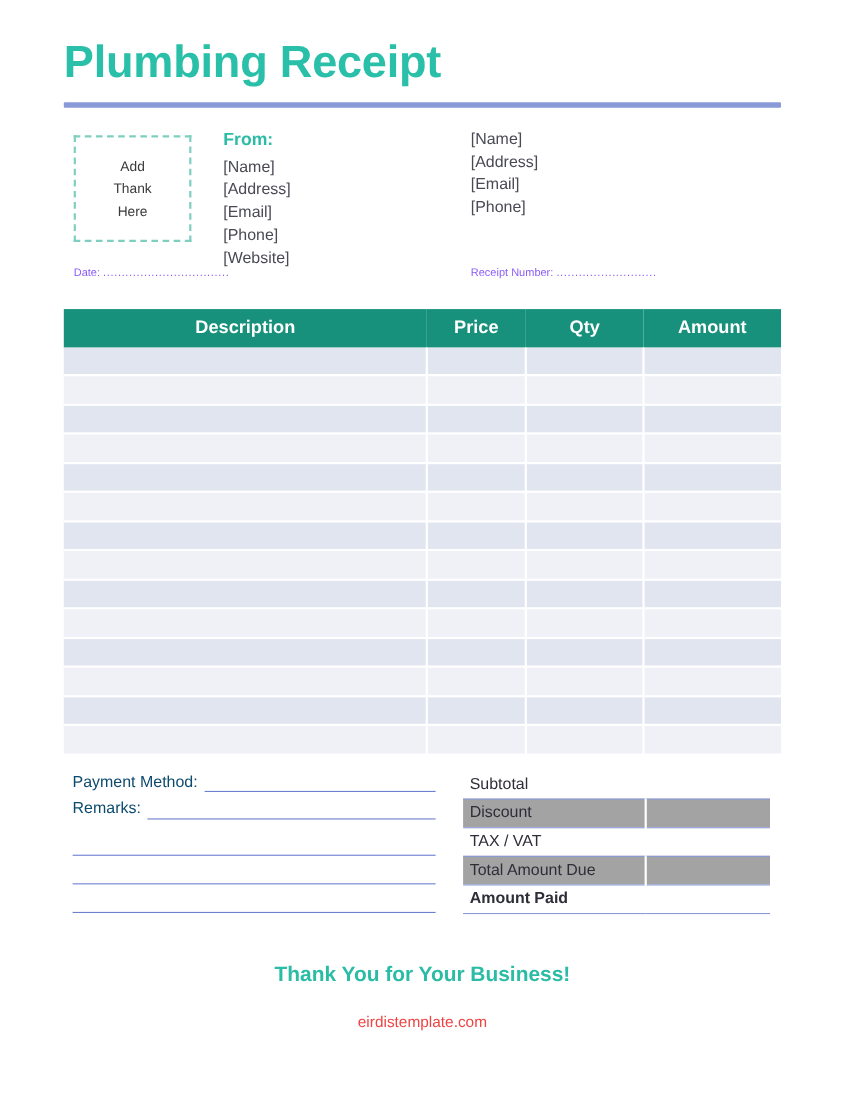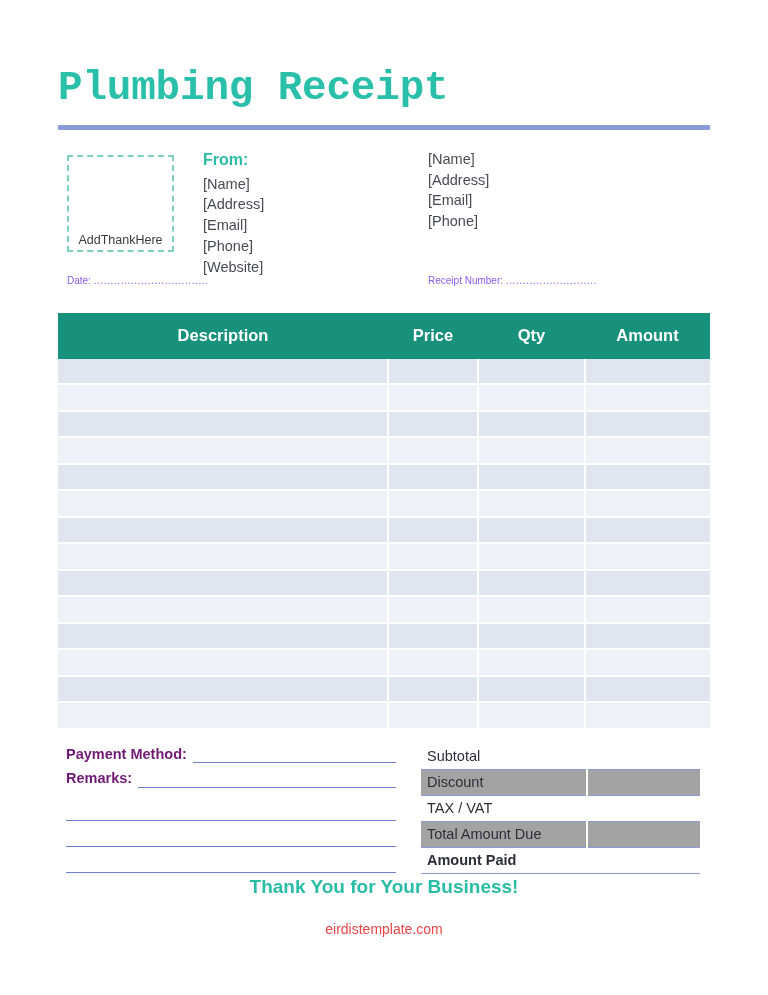--- a/index.html
+++ b/index.html
@@ -24,27 +24,27 @@
   .content {
     position: absolute;
     left: 58px;
     top: 0;
     width: 652px;
   }
 
   
   .title {
     margin: 0;
-    padding-top: 66px;
+    padding-top: 34px;
     font-size: 41px;
     font-weight: bold;
     letter-spacing: -0.2px;
     color: #29bfa8;
     line-height: 1.12;
-    font-family: Liberation Mono, monospace;
+    font-family: Liberation Sans, sans-serif;
   }
   .title-rule {
     margin-top: 13px;
     height: 5px;
     width: 652px;
     background: #8a9ad8;
     border-radius: 1px;
   }
 
   
@@ -55,22 +55,22 @@
   }
   .logo-box {
     position: absolute;
     left: 9px;
     top: 6px;
     width: 107px;
     height: 97px;
     border: 2px dashed #7ecfc0;
     box-sizing: border-box;
     display: flex;
-    flex-direction: row;
-    align-items: flex-end;
+    flex-direction: column;
+    align-items: center;
     justify-content: center;
   }
   .logo-box span {
     display: block;
     font-size: 12.5px;
     color: #3b3b3b;
     line-height: 1.62;
     text-align: center;
   }
   .party {
@@ -115,21 +115,21 @@
     width: 652px;
     border-collapse: collapse;
     table-layout: fixed;
     margin-top: 8px;
   }
   .items-table th {
     background: #17917b;
     color: #ffffff;
     font-size: 16.5px;
     font-weight: bold;
-    height: 46px;
+    height: 35px;
     padding: 0;
     text-align: center;
     border: none;
   }
   .items-table td {
     height: 24.5px;
     padding: 0;
     border-right: 2px solid #ffffff;
     border-bottom: 2px solid #ffffff;
   }
@@ -153,22 +153,22 @@
     top: 0;
     width: 330px;
   }
   .pay-row {
     display: flex;
     align-items: flex-end;
     margin-bottom: 7px;
   }
   .pay-label {
     font-size: 14.5px;
-    font-weight: bold;
-    color: #701a75;
+    font-weight: normal;
+    color: #0c4a6e;
     white-space: nowrap;
     padding-right: 6px;
     line-height: 1.2;
   }
   .pay-rule {
     flex: 1;
     border-bottom: 1.6px solid #6c7fd0;
     height: 13px;
   }
   .blank-rule {

